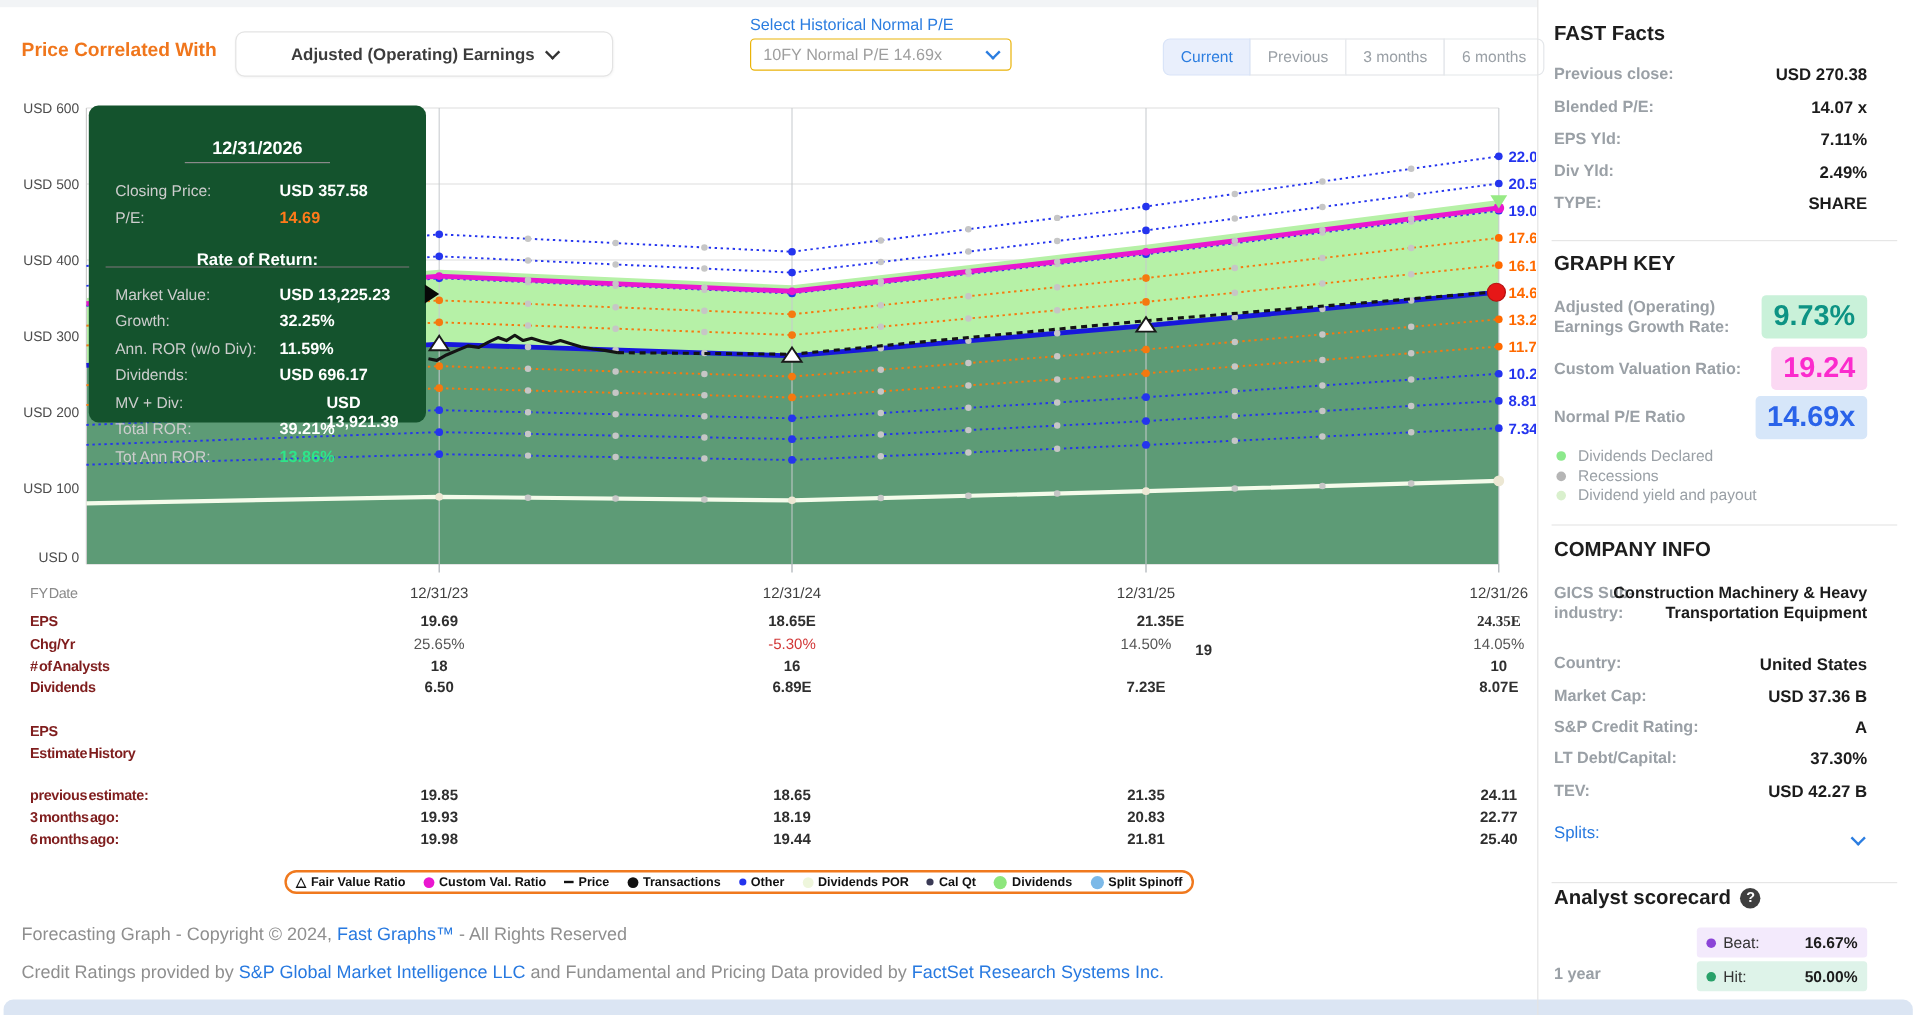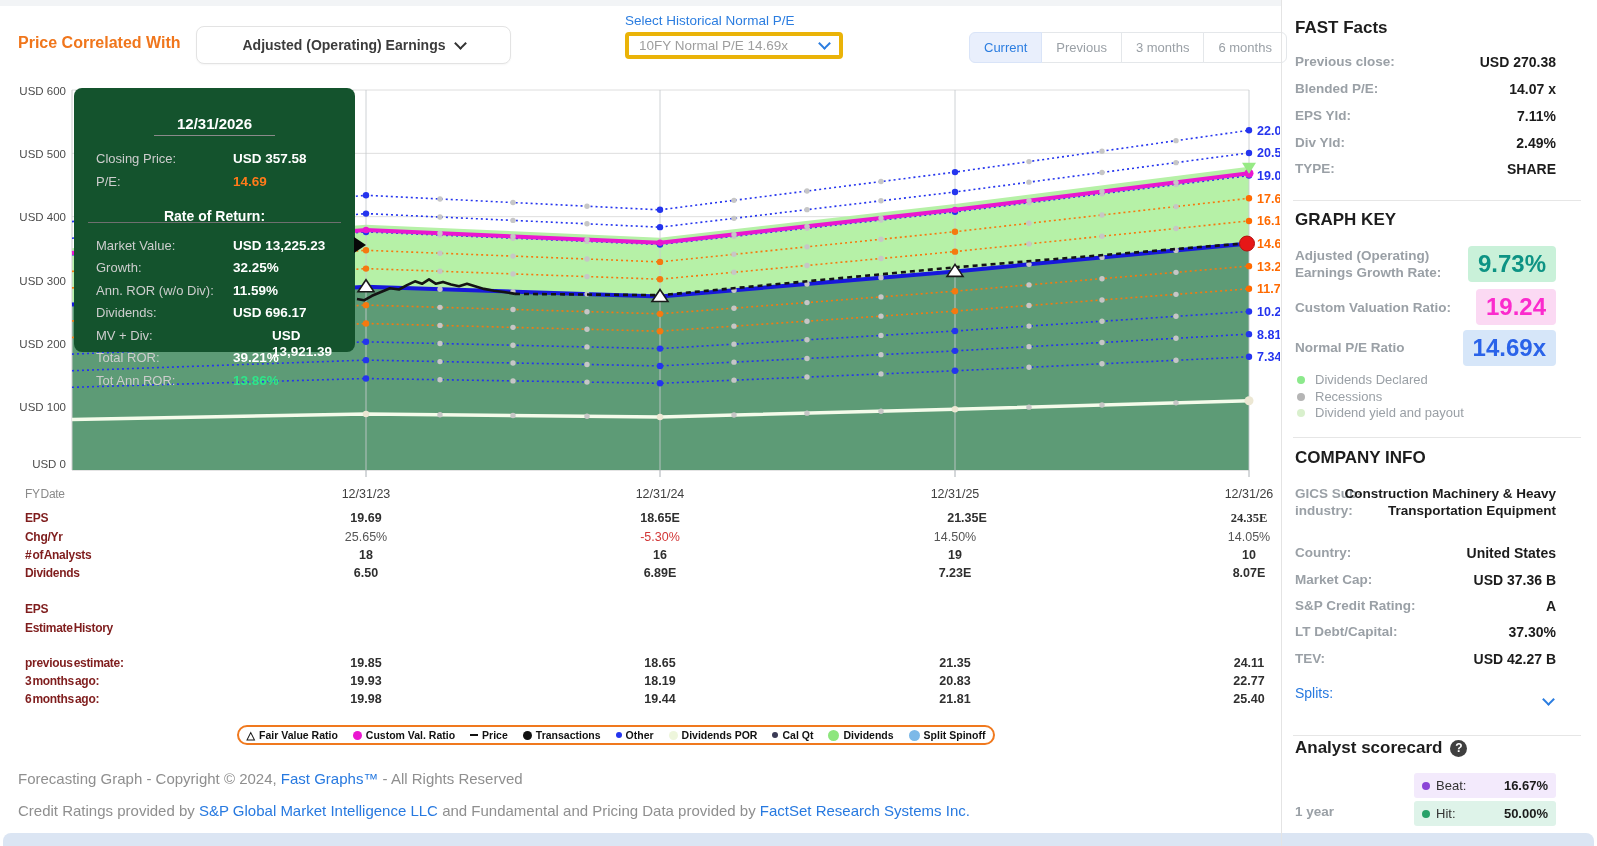--- a/index.html
+++ b/index.html
@@ -6,21 +6,21 @@
   .app{position:relative;width:1597px;height:846px;background:#fff;overflow:hidden;
        font-family:"Liberation Sans",sans-serif;color:#222;}
   .abs{position:absolute;}
   
   .topstrip{left:0;top:0;width:1281px;height:6px;background:#f2f4f6;}
   .pcw{left:18px;top:34px;font-size:16px;font-weight:bold;color:#f0761c;}
   .dd1{left:196px;top:26px;width:313px;height:36px;background:#fff;border:1px solid #e3e3e3;
        border-radius:8px;display:flex;align-items:center;justify-content:center;gap:10px;
        font-size:14px;font-weight:bold;color:#3c3c3c;box-shadow:0 1px 2px rgba(0,0,0,.04);cursor:pointer;}
   .sel-label{left:625px;top:13px;font-size:13.5px;color:#2b7de0;}
-  .sel2{left:625px;top:32px;width:218px;height:27px;border:4px solid #eab308;border-radius:4px;
+  .sel2{left:625px;top:32px;width:218px;height:27px;border:1px solid #eab308;border-radius:4px;
         background:#fff;display:flex;align-items:center;font-size:13.5px;color:#9e9e9e;
         padding:0 10px;box-sizing:border-box;justify-content:space-between;cursor:pointer;}
   .chev{display:inline-block;width:7px;height:7px;border-right:2px solid #333;border-bottom:2px solid #333;
         transform:rotate(45deg);margin-top:-4px;}
   .chev.blue{border-color:#2b7de0;}
   .btn-group{left:969px;top:32px;height:29px;display:flex;}
   .pbtn{height:29px;padding:0 14px;display:flex;align-items:center;background:#fff;border:1px solid #e4e7ea;
         margin-left:-1px;font-size:13px;color:#9aa0a6;cursor:pointer;white-space:nowrap;}
   .pbtn.first{border-radius:6px 0 0 6px;margin-left:0;}
   .pbtn.last{border-radius:0 6px 6px 0;}
@@ -365,21 +365,21 @@
       <div class="tcell tc-bold" style="left: 912px; top: 510px;">21.35E</div>
       <div class="tcell tc-bold" style="left: 1194px; top: 510px; font-family: Liberation Serif, serif;">24.35E</div>
       <div class="abs trow-label t-bold" style="left: 25px; top: 529px; height: 16px; line-height: 16px;">Chg/Yr</div>
       <div class="tcell tc-reg" style="left: 311px; top: 529px;">25.65%</div>
       <div class="tcell tc-neg" style="left: 605px; top: 529px;">-5.30%</div>
       <div class="tcell tc-reg" style="left: 900px; top: 529px;">14.50%</div>
       <div class="tcell tc-reg" style="left: 1194px; top: 529px;">14.05%</div>
       <div class="abs trow-label t-bold" style="left: 25px; top: 547px; height: 16px; line-height: 16px;"># of Analysts</div>
       <div class="tcell tc-bold" style="left: 311px; top: 547px;">18</div>
       <div class="tcell tc-bold" style="left: 605px; top: 547px;">16</div>
-      <div class="tcell tc-bold" style="left: 900px; top: 547px;">19</div>
+      <div class="tcell tc-bold" style="left: 900px; top: 534px; text-align: right;">19</div>
       <div class="tcell tc-bold" style="left: 1194px; top: 547px;">10</div>
       <div class="abs trow-label t-bold" style="left: 25px; top: 565px; height: 16px; line-height: 16px;">Dividends</div>
       <div class="tcell tc-bold" style="left: 311px; top: 565px;">6.50</div>
       <div class="tcell tc-bold" style="left: 605px; top: 565px;">6.89E</div>
       <div class="tcell tc-bold" style="left: 900px; top: 565px;">7.23E</div>
       <div class="tcell tc-bold" style="left: 1194px; top: 565px;">8.07E</div>
       <div class="abs trow-label t-bold" style="left: 25px; top: 601px; height: 16px; line-height: 16px;">EPS</div>
       <div class="abs trow-label t-bold" style="left: 25px; top: 620px; height: 16px; line-height: 16px;">Estimate History</div>
       <div class="abs trow-label t-bold" style="left: 25px; top: 655px; height: 16px; line-height: 16px;">previous estimate:</div>
       <div class="tcell tc-bold" style="left: 311px; top: 655px;">19.85</div>

